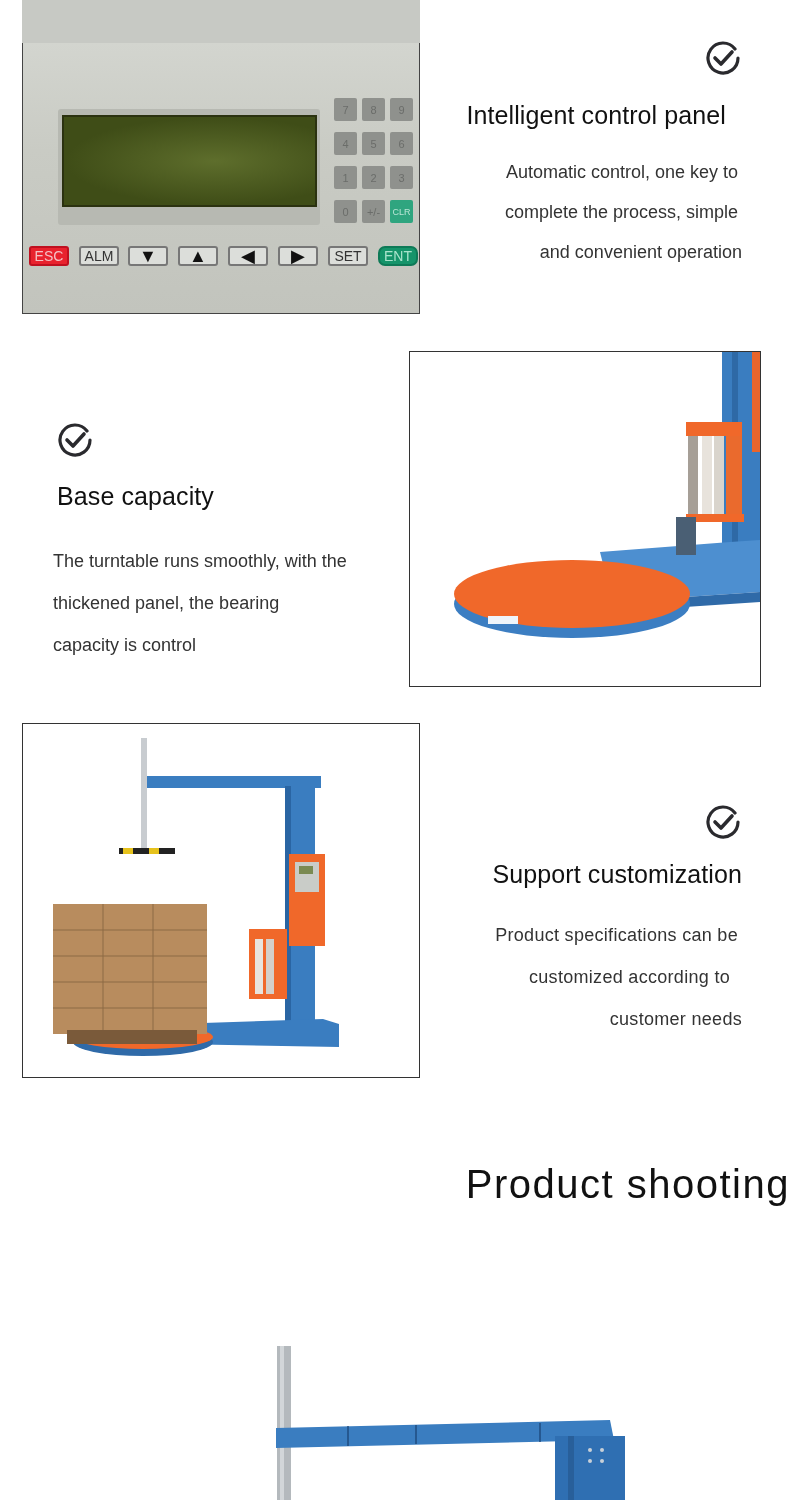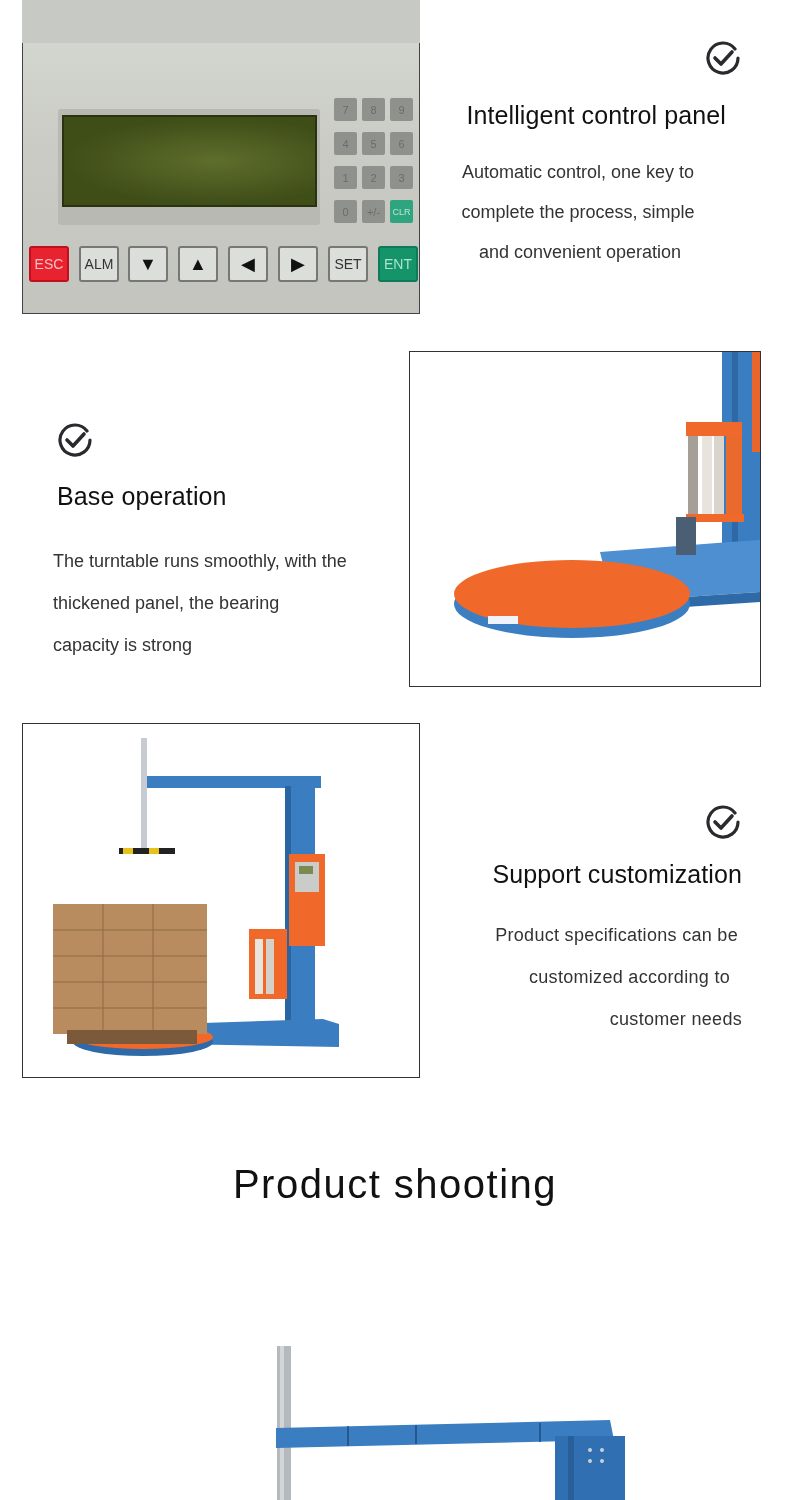--- a/index.html
+++ b/index.html
@@ -11,23 +11,23 @@
   .frame { border:1px solid #333; box-sizing:border-box; background:#fff; overflow:hidden; }
 
   
   .panel { left:22px; top:0; width:398px; height:314px; background:#c5c7c1; overflow:hidden; }
   .panel .top-strip { position:absolute; left:0; top:0; width:398px; height:43px; background:#c7c9c4; }
   .panel .body { position:absolute; left:0; top:43px; width:398px; height:271px; background:linear-gradient(#d3d5cf,#c9cbc4 40%,#c2c4bd); border-left:1px solid #444; border-right:1px solid #444; border-bottom:1px solid #444; box-sizing:border-box; }
   .panel .lcd-bezel { position:absolute; left:35px; top:66px; width:262px; height:116px; background:#b7b9b2; border-radius:3px; }
   .panel .lcd { position:absolute; left:39px; top:72px; width:255px; height:92px; background:radial-gradient(ellipse at 60% 50%, #5e6e2c, #3f4d17 70%); border:2px solid #2b3210; box-sizing:border-box; }
   .key { position:absolute; width:23px; height:23px; background:#8f918d; color:#6b6d6a; font-size:11px; display:flex; align-items:center; justify-content:center; border-radius:2px; }
   .key.clr { background:#2fa57f; color:#b8e5d5; font-size:9px; }
-  .fkey { position:absolute; top:203px; width:40px; height:36px; background:#dcdeda; border:2px solid #777; border-radius:3px; box-sizing:border-box; display:flex; align-items:center; justify-content:center; font-size:14px; color:#333; }
+  .fkey { position:absolute; top:203px; width:40px; height:20px; background:#dcdeda; border:2px solid #777; border-radius:3px; box-sizing:border-box; display:flex; align-items:center; justify-content:center; font-size:14px; color:#333; }
   .fkey.esc { background:#e8222e; border-color:#c01020; color:#f4c0c4; }
-  .fkey.ent { background:#15946a; border-color:#0e7a57; color:#a9e3cc; }
+  .fkey.ent { background:#15946a; border-color:#0e7a57; color:#a9e3cc;border-radius:7px; }
 
   svg { display:block; }
 </style>
 </head>
 <body>
 
 <div class="abs panel">
   <div class="top-strip"></div>
   <div class="body">
     <div class="lcd-bezel"></div>
@@ -57,37 +57,37 @@
   </div>
 </div>
 
 <div class="abs" style="left:705px;top:40px">
   <svg class="check" viewBox="0 0 36 36">
       <path d="M30 9 A15 15 0 1 0 33 18" fill="none" stroke="#2a2a2e" stroke-width="3.2" stroke-linecap="round"></path>
       <path d="M10 18 L16 24 L27 12" fill="none" stroke="#2a2a2e" stroke-width="3.6" stroke-linecap="round" stroke-linejoin="round"></path>
     </svg>
 </div>
 <div class="abs h-title" style="right:64px;top:101px;text-align:right">Intelligent control panel</div>
-<div class="abs desc" style="right:52px;top:152px;text-align:center;width:320px">
+<div class="abs desc" style="right:52px;top:152px;text-align:right;width:320px">
   <div>Automatic control, one key to</div>
   <div>complete the process, simple</div>
   <div style="margin-right:-4px">and convenient operation</div>
 </div>
 
 <div class="abs" style="left:57px;top:422px">
   <svg class="check" viewBox="0 0 36 36">
       <path d="M30 9 A15 15 0 1 0 33 18" fill="none" stroke="#2a2a2e" stroke-width="3.2" stroke-linecap="round"></path>
       <path d="M10 18 L16 24 L27 12" fill="none" stroke="#2a2a2e" stroke-width="3.6" stroke-linecap="round" stroke-linejoin="round"></path>
     </svg>
 </div>
-<div class="abs h-title" style="left:57px;top:482px">Base operation</div>
+<div class="abs h-title" style="left:57px;top:482px">Base capacity</div>
 <div class="abs desc" style="left:53px;top:540px;line-height:42px">
   <div>The turntable runs smoothly, with the</div>
   <div>thickened panel, the bearing</div>
-  <div>capacity is strong</div>
+  <div>capacity is control</div>
 </div>
 
 <div class="abs frame" style="left:409px;top:351px;width:352px;height:336px">
   <svg width="350" height="334" viewBox="0 0 350 334">
 
     <rect x="312" y="0" width="38" height="220" fill="#3a7dc0"></rect>
     <rect x="322" y="0" width="6" height="220" fill="#2e69a6"></rect>
     <rect x="342" y="0" width="8" height="100" fill="#e8652c"></rect>
 
     <polygon points="190,200 320,190 350,188 350,240 260,246 200,240" fill="#4d8fd0"></polygon>
@@ -151,21 +151,21 @@
       <path d="M10 18 L16 24 L27 12" fill="none" stroke="#2a2a2e" stroke-width="3.6" stroke-linecap="round" stroke-linejoin="round"></path>
     </svg>
 </div>
 <div class="abs h-title" style="right:48px;top:860px;text-align:center">Support customization</div>
 <div class="abs desc" style="right:48px;top:914px;text-align:right;width:320px;line-height:42px;letter-spacing:0.3px">
   <div style="margin-right:4px">Product specifications can be</div>
   <div style="margin-right:12px">customized according to</div>
   <div>customer needs</div>
 </div>
 
-<div class="abs" style="left:0;top:1162px;width:790px;text-align:center;font-size:40px;letter-spacing:1.5px;color:#111">Product shooting</div>
+<div class="abs" style="left:0;top:1162px;width:790px;text-align:right;font-size:40px;letter-spacing:1.5px;color:#111">Product shooting</div>
 
 <div class="abs" style="left:240px;top:1330px;width:420px;height:170px">
   <svg width="420" height="170" viewBox="0 0 420 170">
     <rect x="37" y="16" width="14" height="154" fill="#b4b9bd"></rect>
     <rect x="40" y="16" width="4" height="154" fill="#d2d6d9"></rect>
     <polygon points="36,98 370,90 374,110 36,118" fill="#3a7dc0"></polygon>
     <line x1="108" y1="96" x2="108" y2="116" stroke="#1f4d80" stroke-width="1.5"></line>
     <line x1="176" y1="95" x2="176" y2="114" stroke="#1f4d80" stroke-width="1.5"></line>
     <line x1="300" y1="93" x2="300" y2="112" stroke="#1f4d80" stroke-width="1.5"></line>
     <rect x="315" y="106" width="70" height="64" fill="#2f6fb2"></rect>

